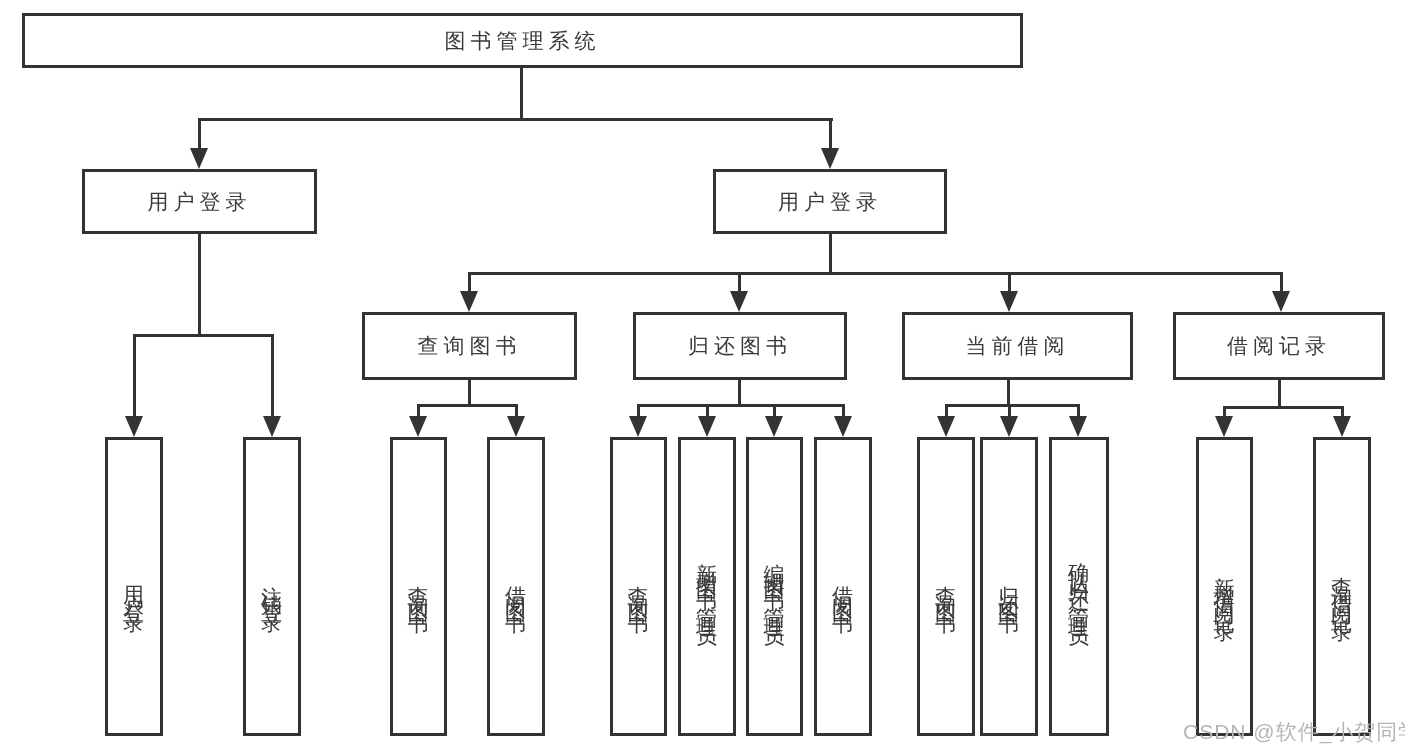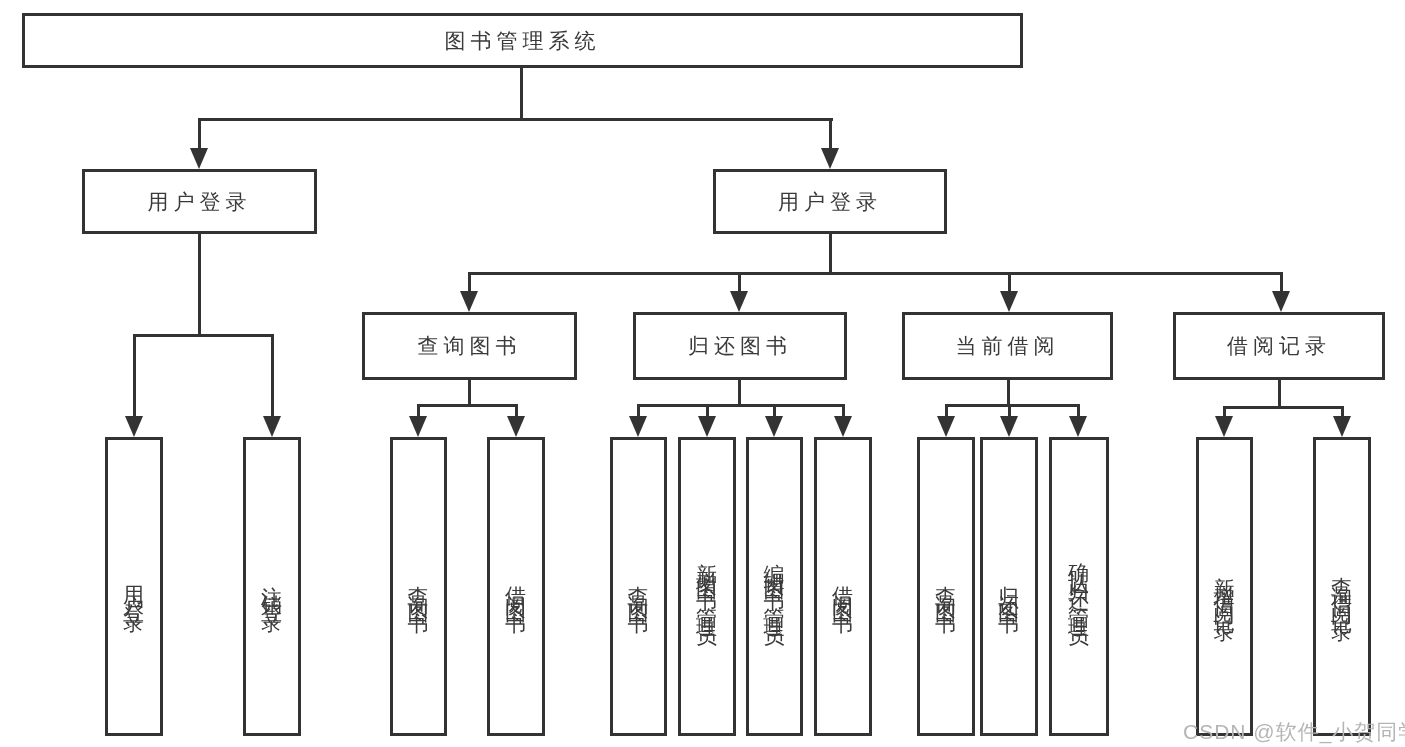--- a/index.html
+++ b/index.html
@@ -34,21 +34,21 @@
 
 <div id="stage">
 
   <div class="box" style="left:22px;top:13px;width:1001px;height:55px">图书管理系统</div>
 
   <div class="box" style="left:82px;top:169px;width:235px;height:65px">用户登录</div>
   <div class="box" style="left:713px;top:169px;width:234px;height:65px">用户登录</div>
 
   <div class="box" style="left:362px;top:312px;width:215px;height:68px">查询图书</div>
   <div class="box" style="left:633px;top:312px;width:214px;height:68px">归还图书</div>
-  <div class="box" style="left:902px;top:312px;width:211px;height:68px">当前借阅</div>
+  <div class="box" style="left:902px;top:312px;width:231px;height:68px">当前借阅</div>
   <div class="box" style="left:1173px;top:312px;width:212px;height:68px">借阅记录</div>
 
   <div class="box leaf" style="left:105px;top:437px;width:58px;height:299px">用户登录</div>
   <div class="box leaf" style="left:243px;top:437px;width:58px;height:299px">注销登录</div>
 
   <div class="box leaf" style="left:390px;top:437px;width:57px;height:299px">查询图书</div>
   <div class="box leaf" style="left:487px;top:437px;width:58px;height:299px">借阅图书</div>
 
   <div class="box leaf" style="left:610px;top:437px;width:57px;height:299px">查询图书</div>
   <div class="box leaf" style="left:678px;top:437px;width:58px;height:299px">新增图书（管理员）</div>

